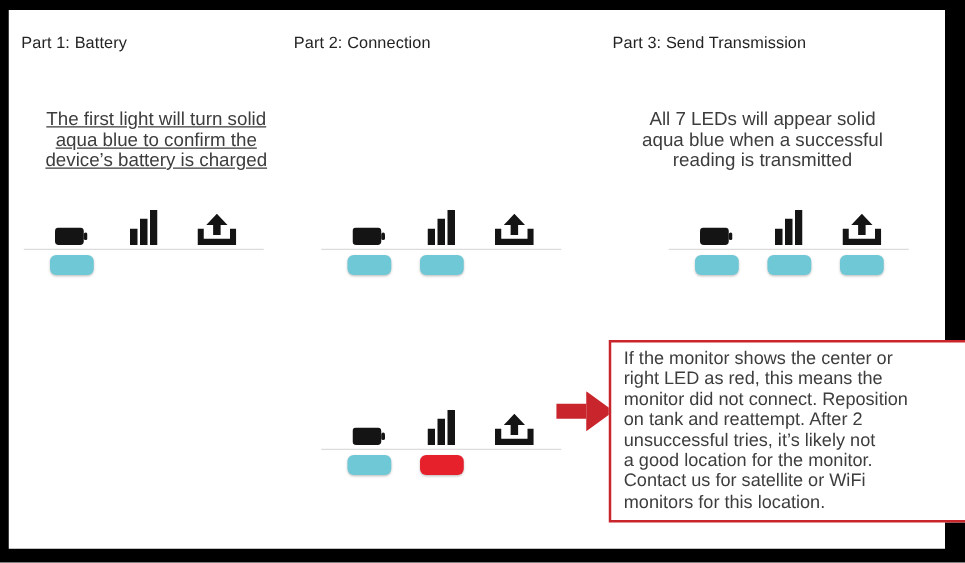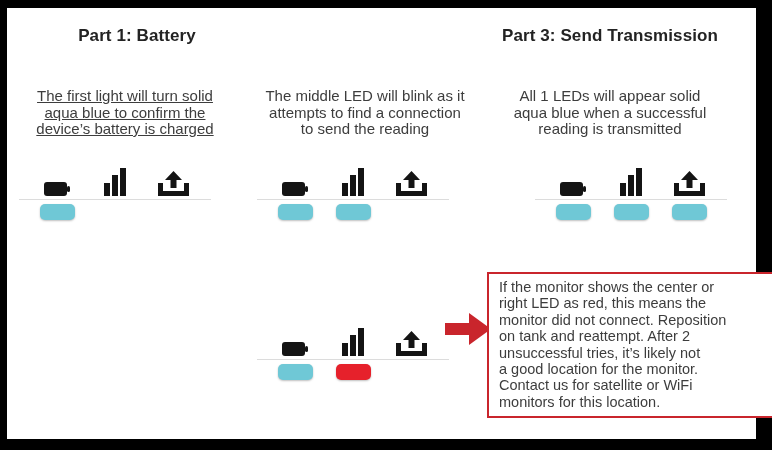--- a/index.html
+++ b/index.html
@@ -5,22 +5,22 @@
   html,body{margin:0;padding:0;}
   body{
     width:772px;height:450px;position:relative;background:#000;
     font-family:"Liberation Sans", sans-serif;overflow:hidden;
   }
   .canvas{
     position:absolute;left:7px;top:8px;width:749px;height:431px;
     background:#ffffff;
   }
   .col-title{
-    position:absolute;top:18px;width:240px;text-align:center;
-    font-size:17px;font-weight:bold;color:#232323;letter-spacing:.1px;
+    position:absolute;top:18px;width:240px;
+    font-size:13px;font-weight:normal;color:#232323;letter-spacing:.1px;
   }
   .col-para{
     position:absolute;width:236px;text-align:center;
     font-size:15px;line-height:16.5px;color:#3d3d3d;white-space:pre-line;
   }
   .device{position:absolute;width:192px;}
   .icons-row{display:flex;justify-content:center;align-items:flex-end;height:30px;}
   .icon-cell{width:58px;display:flex;justify-content:center;align-items:flex-end;}
   .device-line{border-top:1px solid #dcdcdc;margin-top:3px;}
   .leds-row{display:flex;justify-content:center;margin-top:4px;}
@@ -39,29 +39,27 @@
   }
   .arrow-right{position:absolute;left:438px;top:305px;width:46px;height:32px;}
   .icon-svg{display:block;}
 </style>
 </head>
 <body>
 
 <div class="canvas">
 
   <div class="col-title" style="left:10px;">Part 1: Battery</div>
+  <div class="col-title" style="left:228px;">Part 2: Connection</div>
   <div class="col-title" style="left:483px;">Part 3: Send Transmission</div>
 
   <div class="col-para" style="left:0px;top:80px;text-decoration:underline;">The first light will turn solid
 aqua blue to confirm the
 device’s battery is charged</div>
-  <div class="col-para" style="left:240px;top:80px;">The middle LED will blink as it
-attempts to find a connection
-to send the reading</div>
-  <div class="col-para" style="left:485px;top:80px;">All 1 LEDs will appear solid
+  <div class="col-para" style="left:485px;top:80px;">All 7 LEDs will appear solid
 aqua blue when a successful
 reading is transmitted</div>
 
   <div class="device" style="left:12px;top:158px;">
     <div class="icons-row">
       <span class="icon-cell">
         <svg class="icon-svg" width="26" height="14" viewBox="0 0 26 14">
             <rect x="0" y="0" width="23" height="14" rx="3" fill="#141414"></rect>
             <rect x="23" y="4" width="3" height="6" rx="1.5" fill="#141414"></rect>
           </svg>

